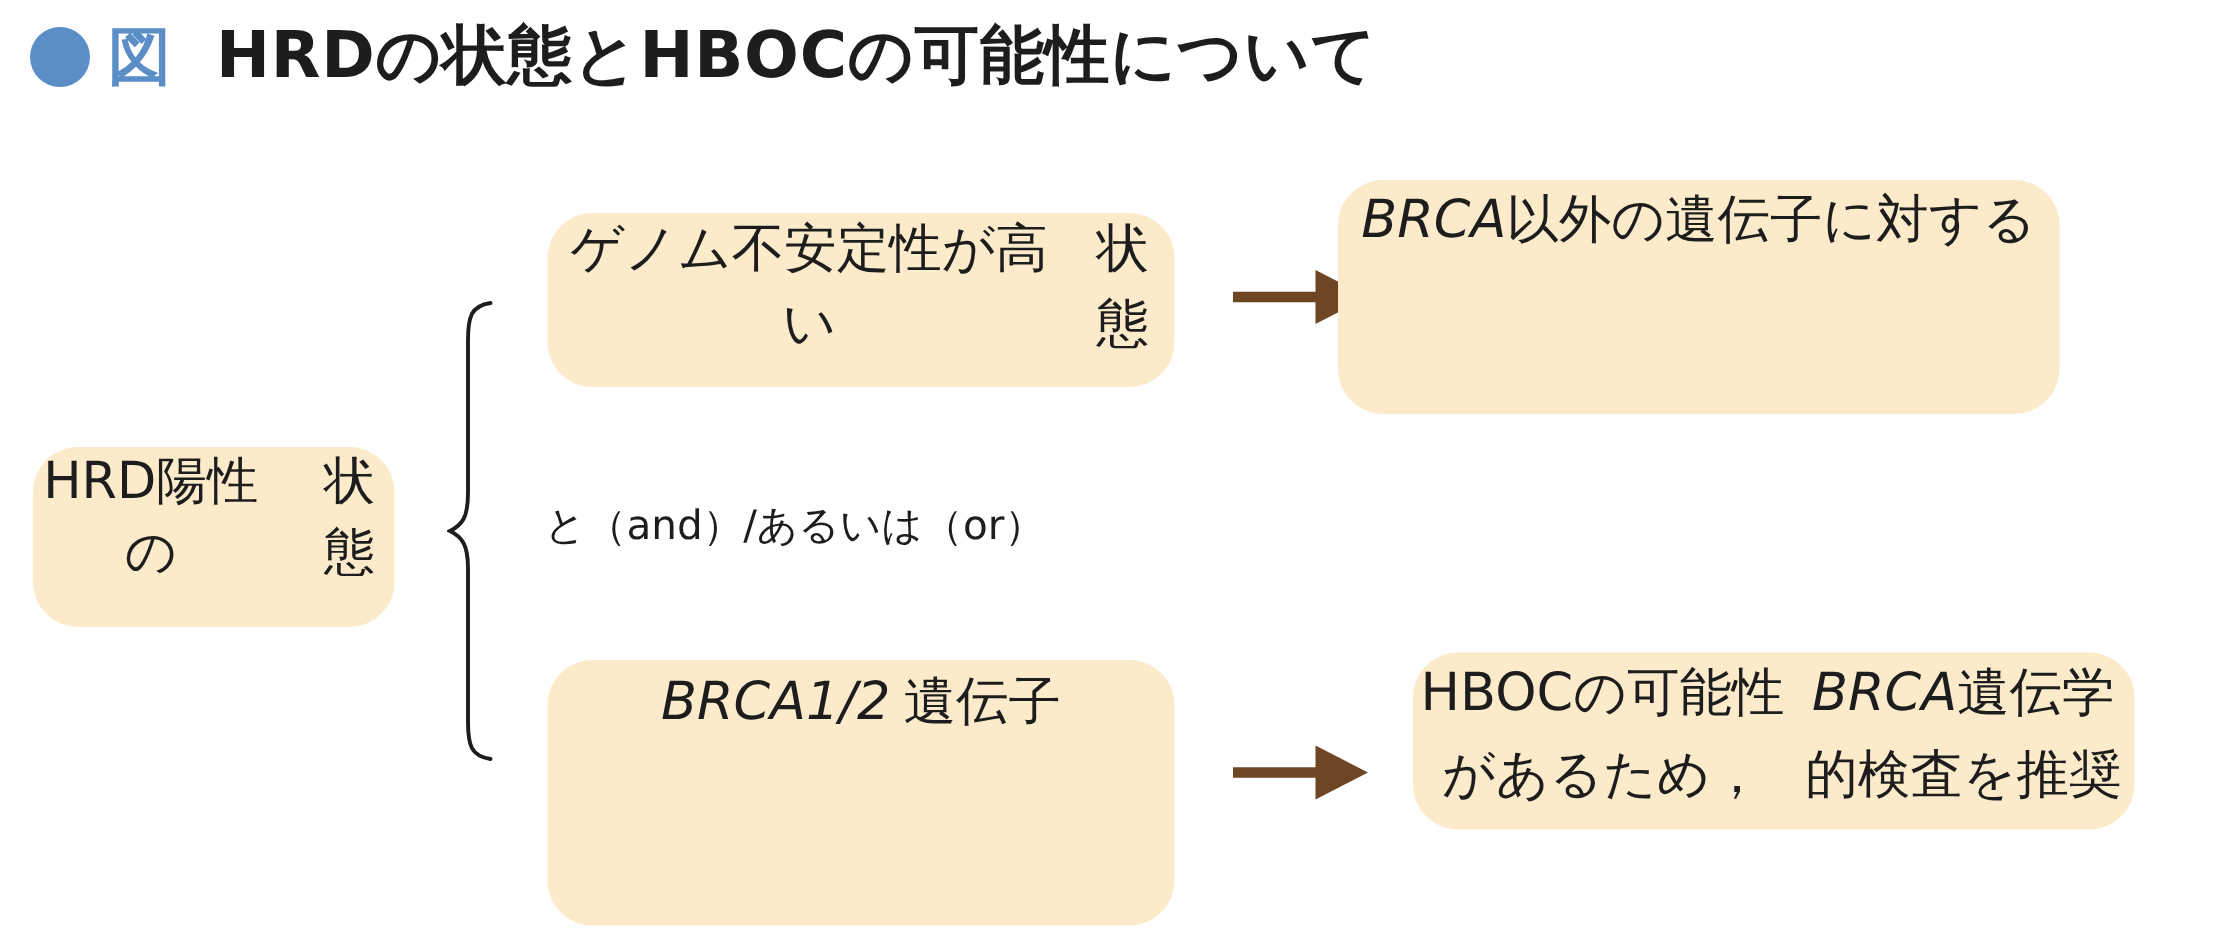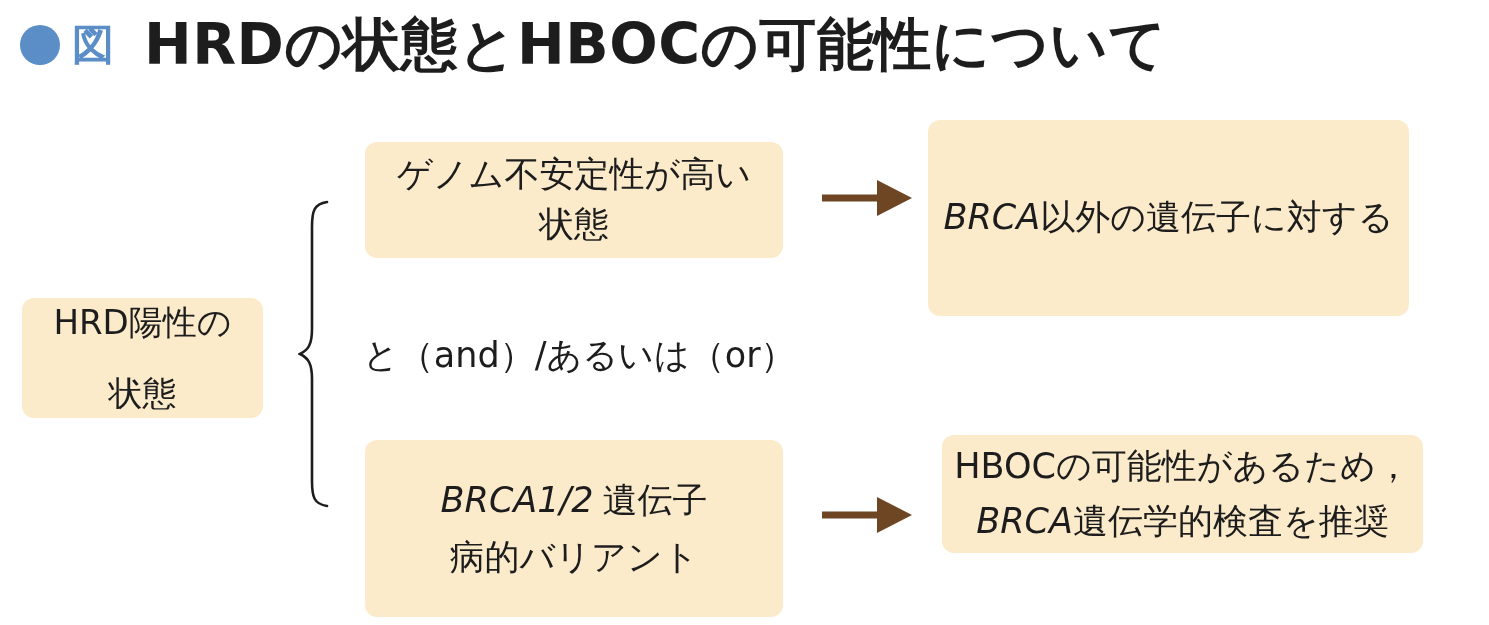--- a/index.html
+++ b/index.html
@@ -39,59 +39,59 @@
   }
   .figure-label {
     margin-left: 12px;
     font-size: 42px;
     font-weight: bold;
     color: var(--blue);
     line-height: 1;
   }
   .page-title {
     margin-left: 30px;
-    font-size: 57px;
+    font-size: 43px;
     font-weight: bold;
     letter-spacing: 0.5px;
     color: var(--ink);
     line-height: 1;
     white-space: nowrap;
   }
 
   
   .box {
     position: absolute;
     background: var(--peach);
-    border-radius: 12px;
+    border-radius: 30px;
     display: flex;
-    flex-direction: column;
+    flex-direction: row;
     justify-content: center;
-    align-items: center;
+    align-items: flex-start;
     text-align: center;
     font-size: 35px;
     line-height: 1.48;
     color: var(--ink);
   }
   .box-source   { left: 22px;  top: 298px; width: 241px; height: 120px; font-size: 34px; line-height: 1.38; gap: 24px; }
   .box-genome   { left: 365px; top: 142px; width: 418px; height: 116px; line-height: 1.42; }
   .box-variant  { left: 365px; top: 440px; width: 418px; height: 177px; line-height: 1.62; }
-  .box-nonbrca  { left: 928px; top: 120px; width: 481px; height: 196px; line-height: 1.58; }
+  .box-nonbrca  { left: 892px; top: 120px; width: 481px; height: 156px; line-height: 1.58; }
   .box-hboc     { left: 942px; top: 435px; width: 481px; height: 118px; line-height: 1.58; }
 
   .gene {
     font-style: italic;
   }
   .gap-left { margin-left: 0.25em; }
 
   
   .andor-text {
     position: absolute;
     left: 363px;
     top: 332px;
-    font-size: 35px;
+    font-size: 27px;
     white-space: nowrap;
     color: var(--ink);
   }
 
   
   .brace-svg {
     position: absolute;
     left: 298px;
     top: 199px;
     width: 32px;
@@ -129,21 +129,20 @@
     <div>ゲノム不安定性が高い</div>
     <div>状態</div>
   </div>
 
   <div class="andor-text">と（and）/あるいは（or）</div>
 
   <div class="box box-variant">
     <div>
       <span class="gene">BRCA1/2</span><span class="gap-left">遺伝子</span>
     </div>
-    <div>病的バリアント</div>
   </div>
 
   <svg class="arrow-svg arrow-top" viewBox="0 0 90 40">
     <line x1="0" y1="20" x2="58" y2="20" stroke="#6e4624" stroke-width="7"></line>
     <polygon points="55,2 55,38 90,20" fill="#6e4624"></polygon>
   </svg>
   <svg class="arrow-svg arrow-bottom" viewBox="0 0 90 40">
     <line x1="0" y1="20" x2="58" y2="20" stroke="#6e4624" stroke-width="7"></line>
     <polygon points="55,2 55,38 90,20" fill="#6e4624"></polygon>
   </svg>

